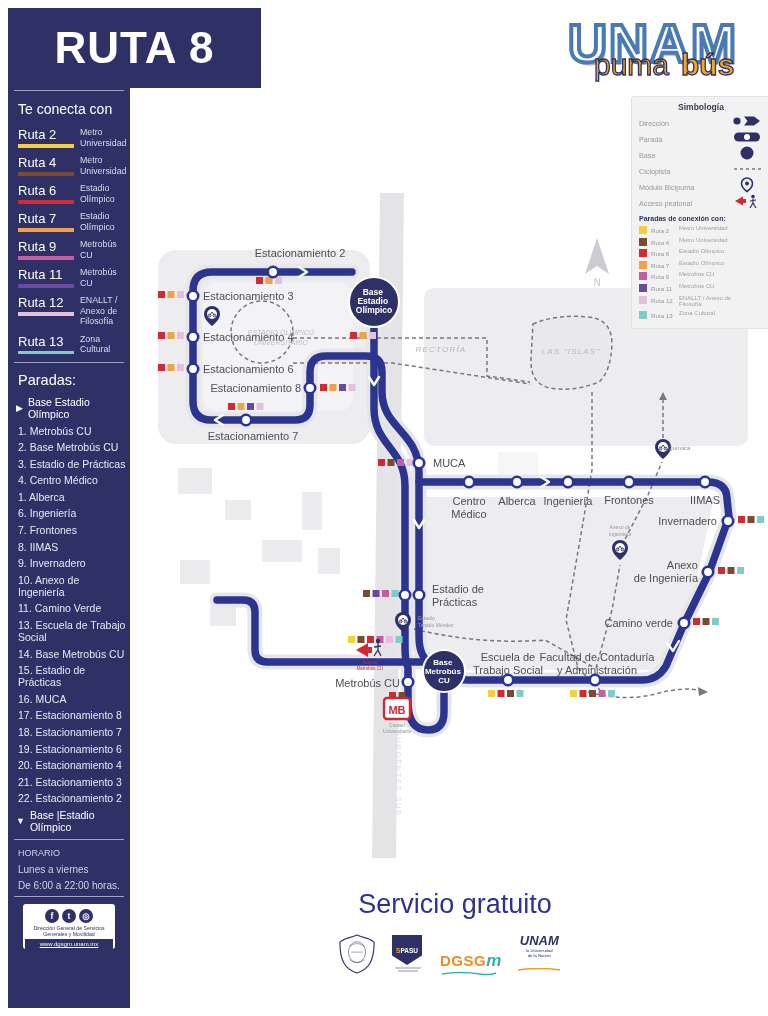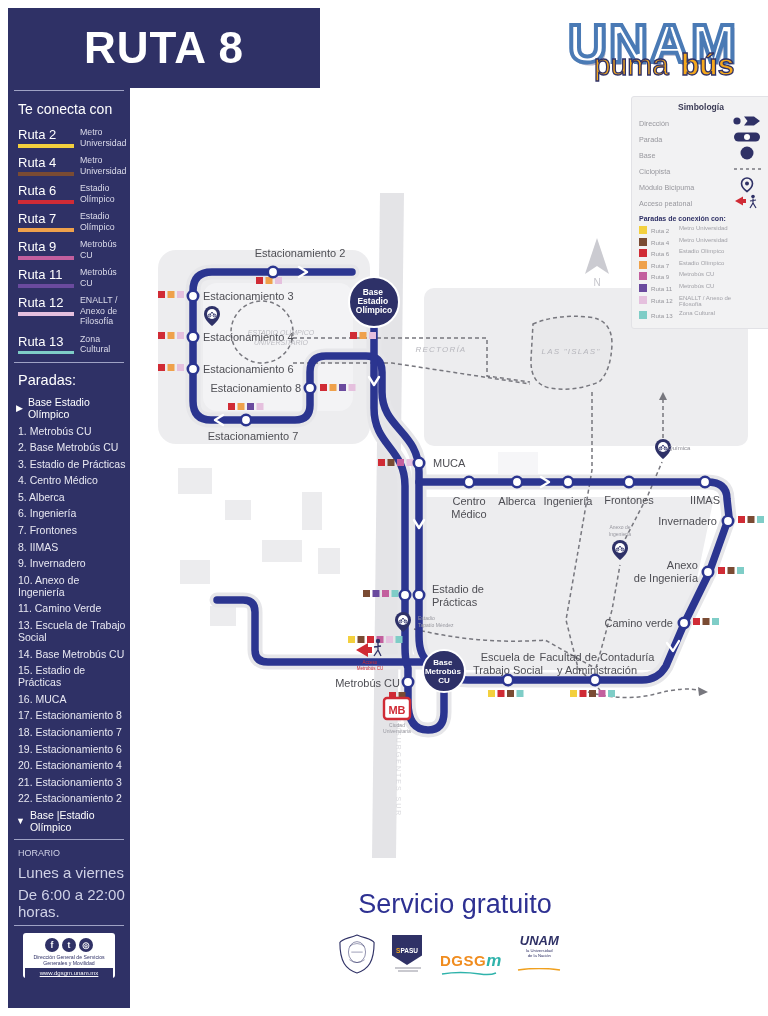--- a/index.html
+++ b/index.html
@@ -1,36 +1,36 @@
 <!DOCTYPE html>
 <html><head>
 <meta charset="utf-8">
 <style>
   html,body{margin:0;padding:0;background:#fff;}
   .page{position:relative;width:768px;height:1016px;background:#fff;overflow:hidden;
         font-family:"Liberation Sans", sans-serif;}
   
-  .ruta-box{position:absolute;left:8px;top:8px;width:312px;height:80px;background:#2f3166;
+  .ruta-box{position:absolute;left:8px;top:8px;width:253px;height:80px;background:#2f3166;
             display:flex;align-items:center;justify-content:center;z-index:3;}
   .ruta-box span{color:#fff;font-size:44px;font-weight:700;letter-spacing:1px;}
   .sidebar{position:absolute;left:8px;top:88px;width:122px;height:920px;background:#2f3166;
            color:#fff;z-index:2;padding:0 0 0 0;box-sizing:border-box;}
   .sep{height:1px;background:#9fa2c4;margin:0 6px;}
   .connects-title{font-size:14px;margin:10px 0 10px 10px;}
   .route-row{display:flex;margin:0 4px 7px 10px;}
   .route-left{width:58px;flex:none;}
   .route-name{font-size:13px;line-height:15px;}
   .route-bar{height:3.5px;width:56px;margin-top:2px;}
   .route-dest{font-size:8.8px;line-height:10.5px;padding-left:4px;color:#dcdceb;width:56px;}
   .paradas-title{font-size:14.5px;margin:9px 0 8px 10px;}
   .stop-row{font-size:10.5px;margin:0 4px 5px 8px;display:flex;align-items:center;}
   .stop-row .arrow{font-size:9px;margin-right:5px;}
   .stop-item{font-size:10.5px;line-height:12px;margin:0 4px 4.6px 10px;color:#e8e8f2;}
   .horario-title{font-size:9px;margin:8px 0 6px 10px;color:#cfd1e6;}
-  .horario-line{font-size:15px;margin:0 0 5px 10px;color:#cfd1e6;}
+  .horario-line{font-size:10px;margin:0 0 5px 10px;color:#cfd1e6;}
   .footer-box{width:88px;margin:7px auto 0 auto;background:#fff;border-radius:3px;padding:3px 2px 0 2px;
               text-align:center;}
   .socials{display:flex;justify-content:center;gap:3px;margin:2px 0 2px 0;}
   .soc{width:14px;height:14px;border-radius:50%;background:#2f3166;color:#fff;font-size:8.5px;
        display:flex;align-items:center;justify-content:center;font-weight:700;}
   .org{font-size:5.2px;line-height:6px;color:#2f3166;}
   .urlbar{background:#2f3166;color:#fff;font-size:6px;margin-top:2px;padding:2px 0;text-decoration:underline;}
   
   .brand{position:absolute;left:568px;top:12px;width:198px;height:84px;z-index:3;}
   .brand-unam{font-size:54px;font-weight:700;letter-spacing:2px;color:#fff;
@@ -435,21 +435,21 @@
     <div class="paradas-title">Paradas:</div>
     <div class="stop-row">
       <span class="arrow">▶</span>
       <span>Base Estadio Olímpico</span>
     </div>
     <div id="stops-list">
         <div class="stop-item">1. Metrobús CU</div>
         <div class="stop-item">2. Base Metrobús CU</div>
         <div class="stop-item">3. Estadio de Prácticas</div>
         <div class="stop-item">4. Centro Médico</div>
-        <div class="stop-item">5. Alberca</div>
+        <div class="stop-item">1. Alberca</div>
         <div class="stop-item">6. Ingeniería</div>
         <div class="stop-item">7. Frontones</div>
         <div class="stop-item">8. IIMAS</div>
         <div class="stop-item">9. Invernadero</div>
         <div class="stop-item">10. Anexo de Ingeniería</div>
         <div class="stop-item">11. Camino Verde</div>
         <div class="stop-item">13. Escuela de Trabajo Social</div>
         <div class="stop-item">14. Base Metrobús CU</div>
         <div class="stop-item">15. Estadio de Prácticas</div>
         <div class="stop-item">16. MUCA</div>

